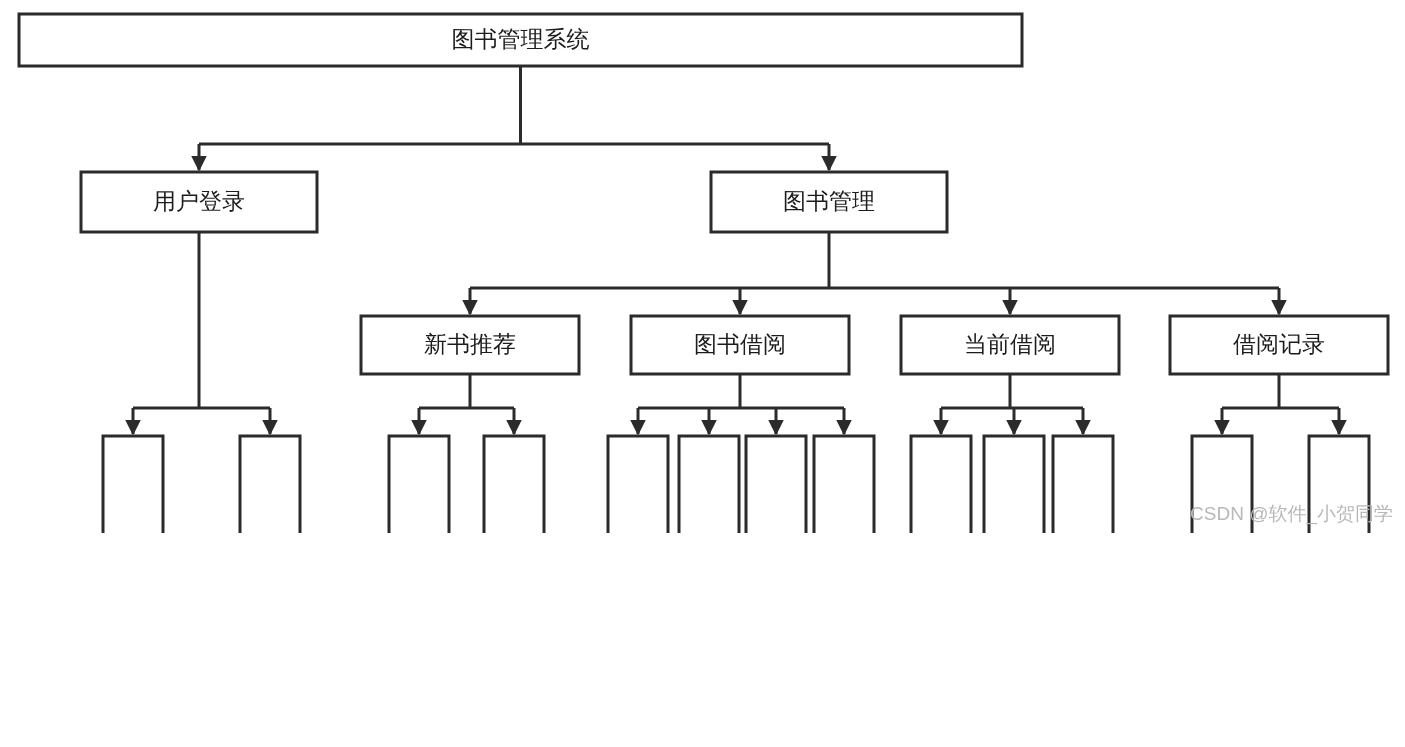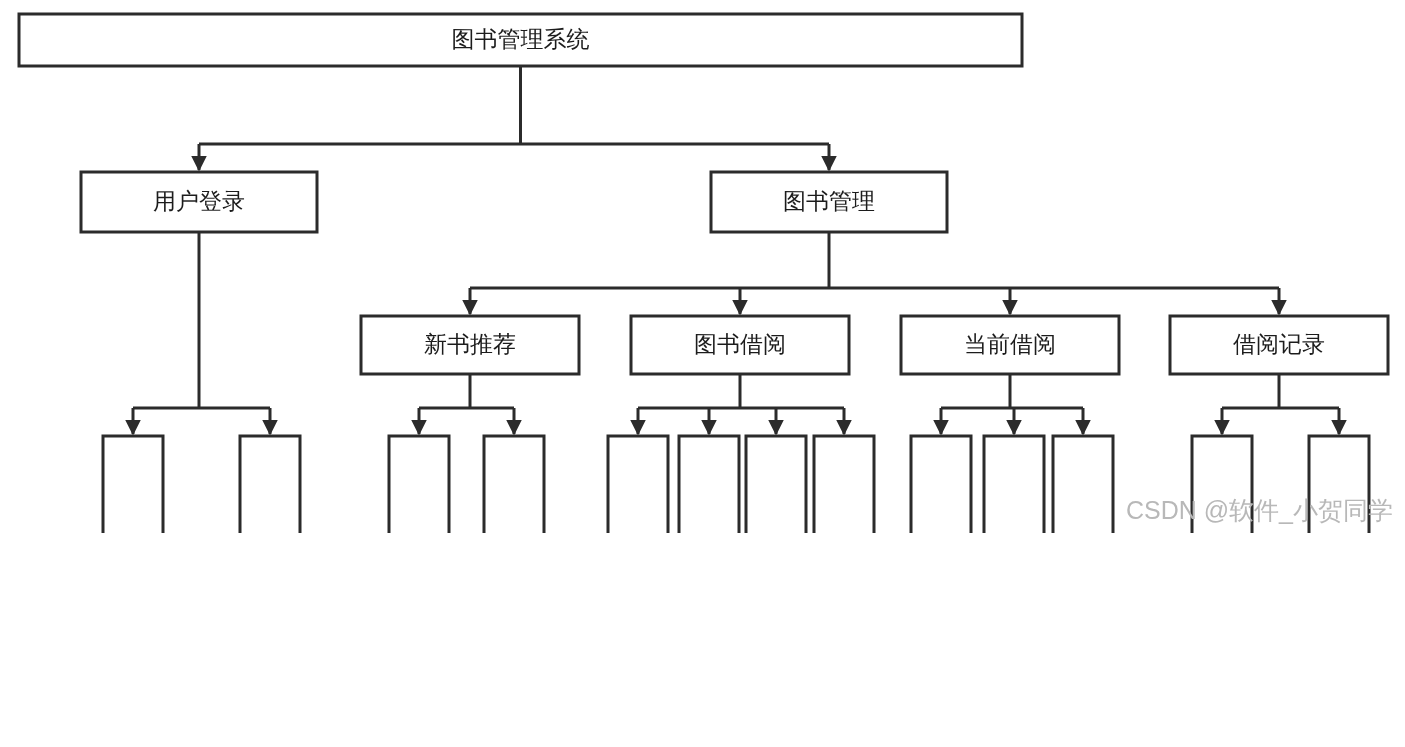--- a/index.html
+++ b/index.html
@@ -59,21 +59,21 @@
     pointer-events: none;
   }
   .leaf-label.center-v {
     align-items: center;
   }
   .watermark {
     position: absolute;
     right: 12px;
     bottom: 6px;
     font-family: "Liberation Sans", "DejaVu Sans", sans-serif;
-    font-size: 25px;
+    font-size: 19px;
     color: #b8b8b8;
     white-space: nowrap;
     user-select: none;
   }
 </style>
 </head>
 <body>
 
 <div id="stage">
 

